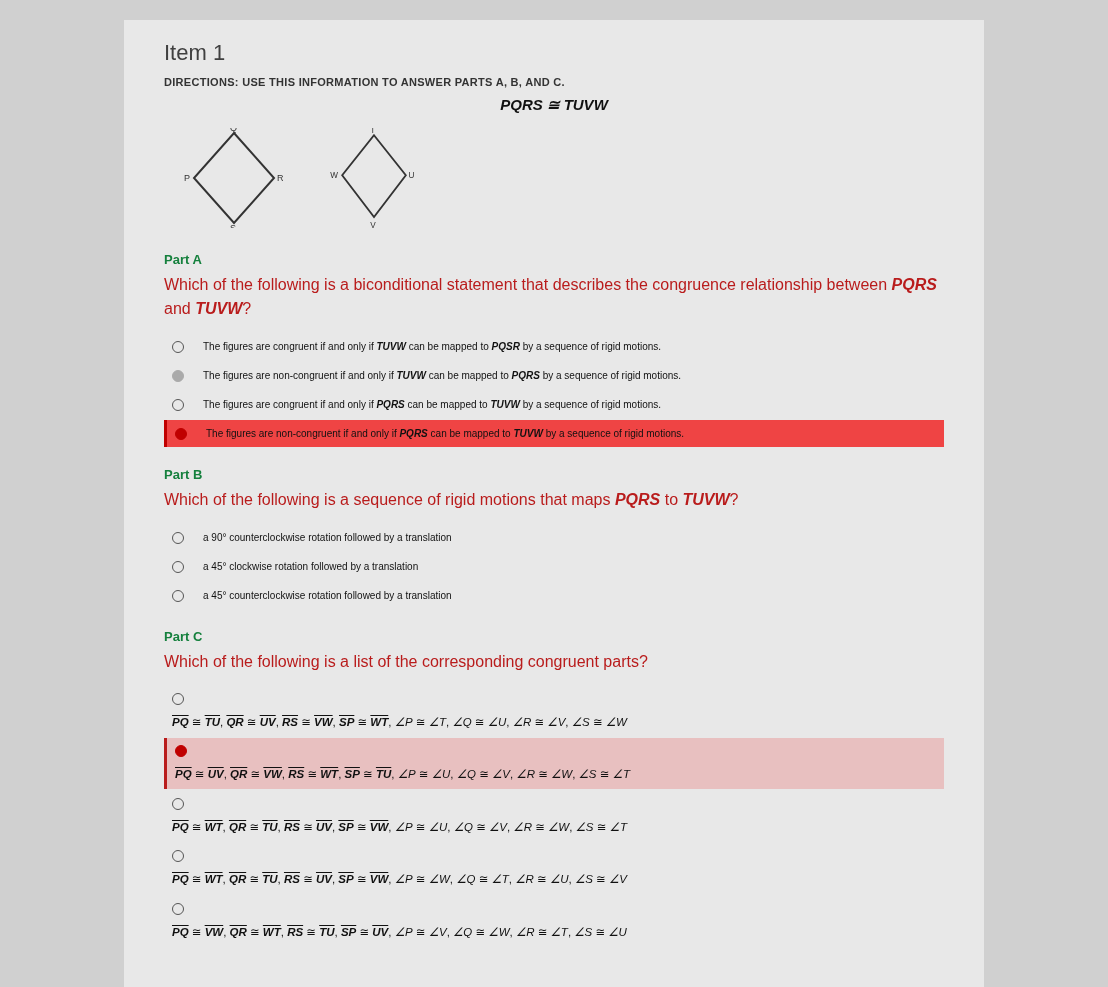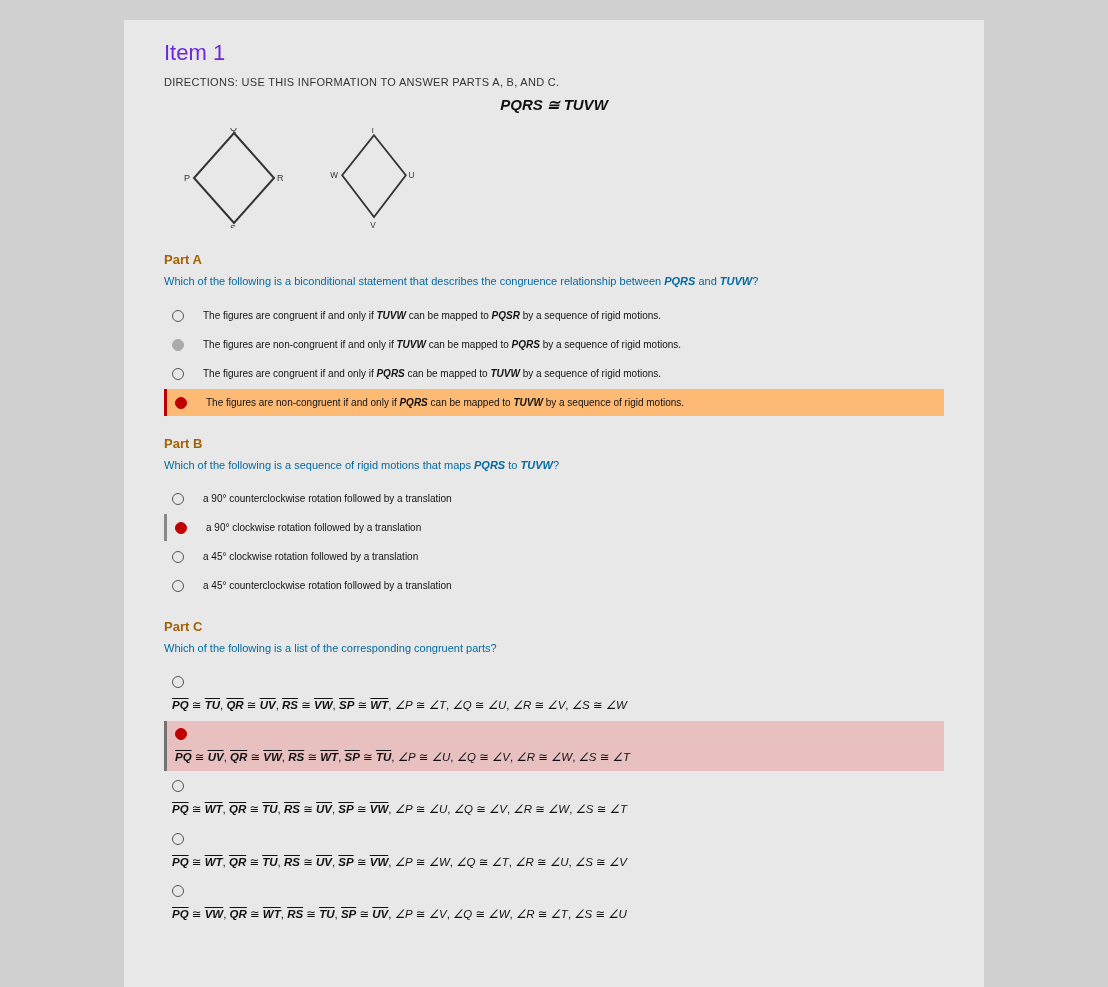--- a/index.html
+++ b/index.html
@@ -13,25 +13,25 @@
     .page {
       background: #e8e8e8;
       width: 860px;
       min-height: 960px;
       padding: 20px 40px 40px 40px;
     }
     .item-title {
       font-size: 22px;
       font-weight: normal;
       margin-bottom: 10px;
-      color: #6d28d9;
+      color: #404040;
     }
     .directions {
       font-size: 11px;
-      font-weight: normal;
+      font-weight: bold;
       color: #333;
       margin-bottom: 8px;
       text-transform: uppercase;
       letter-spacing: 0.3px;
     }
     .congruence-statement {
       font-style: italic;
       font-size: 15px;
       font-weight: bold;
       margin-bottom: 14px;
@@ -51,45 +51,45 @@
       height: 100px;
     }
     .diamond-figure svg {
       width: 100%;
       height: 100%;
     }
     .part-label {
       font-weight: bold;
       font-size: 13px;
       margin-bottom: 6px;
-      color: #a16207;
+      color: #15803d;
     }
     .part-question {
-      font-size: 11px;
+      font-size: 16px;
       margin-bottom: 12px;
-      color: #0369a1;
+      color: #b91c1c;
       line-height: 1.5;
     }
     .options-list {
       list-style: none;
       margin-bottom: 20px;
     }
     .option-item {
       display: flex;
       align-items: flex-start;
       gap: 19px;
       font-size: 10px;
       color: #111;
       padding: 6px 8px;
       margin-bottom: 2px;
       line-height: 1.5;
       cursor: pointer;
     }
     .option-item.selected-wrong {
-      background: #fdba74;
+      background: #ef4444;
       border-left: 3px solid #c00000;
     }
     .option-item.selected-b {
       border-left: 3px solid #888;
       background: transparent;
       padding-left: 8px;
     }
     .radio-circle {
       width: 12px;
       height: 12px;
@@ -125,21 +125,21 @@
       font-size: 11.5px;
       color: #111;
       padding: 5px 8px;
       margin-bottom: 2px;
       line-height: 1.6;
       cursor: pointer;
       flex-direction: column;
     }
     .part-c-option.selected-correct {
       background: #e8c0c0;
-      border-left: 3px solid #737373;
+      border-left: 3px solid #b91c1c;
     }
     .overline {
       text-decoration: overline;
       font-style: italic;
       font-weight: bold;
     }
     .ang {
       font-style: italic;
     }
   </style>
@@ -209,24 +209,20 @@
   <div class="section-gap">
     <div class="part-label">Part B</div>
     <div class="part-question">
       Which of the following is a sequence of rigid motions that maps <span class="italic-bold">PQRS</span> to <span class="italic-bold">TUVW</span>?
     </div>
     <ul class="options-list">
       <li class="option-item">
         <span class="radio-circle"></span>
         <span class="option-text">a 90° counterclockwise rotation followed by a translation</span>
       </li>
-      <li class="option-item selected-b">
-        <span class="radio-circle filled"></span>
-        <span class="option-text">a 90° clockwise rotation followed by a translation</span>
-      </li>
       <li class="option-item">
         <span class="radio-circle"></span>
         <span class="option-text">a 45° clockwise rotation followed by a translation</span>
       </li>
       <li class="option-item">
         <span class="radio-circle"></span>
         <span class="option-text">a 45° counterclockwise rotation followed by a translation</span>
       </li>
     </ul>
   </div>

